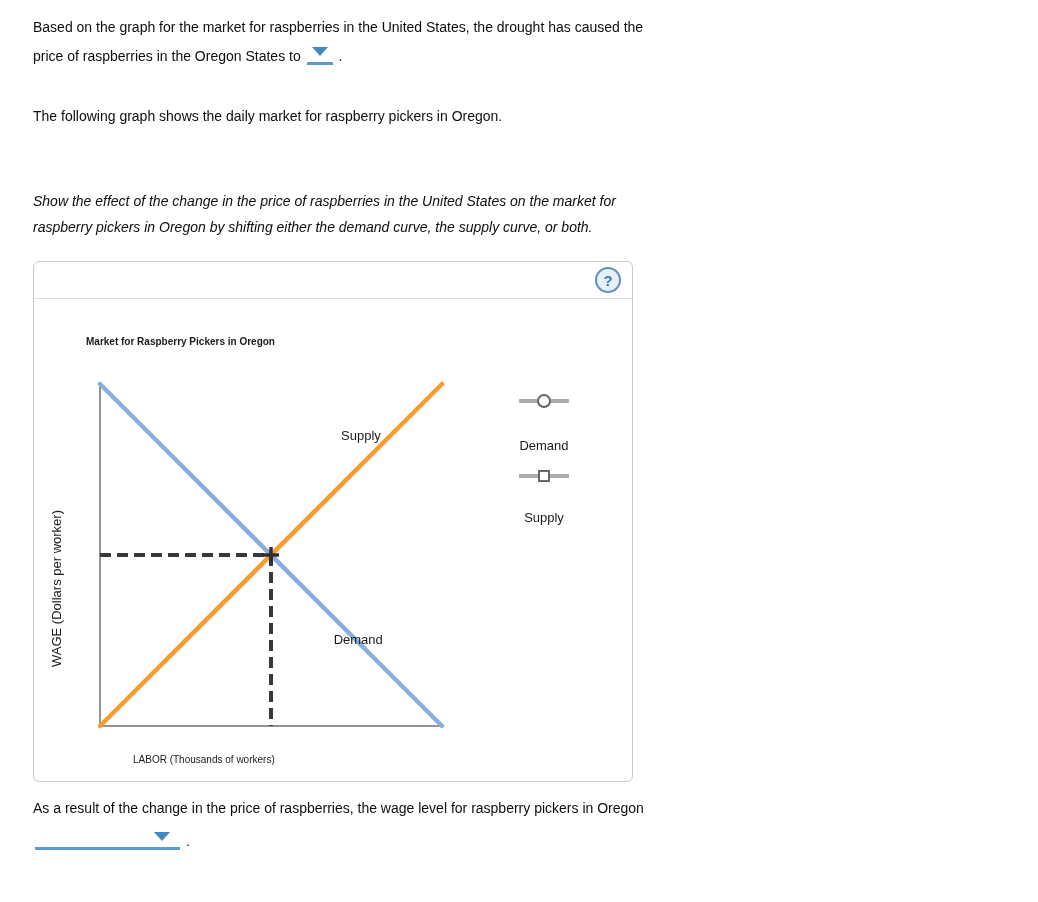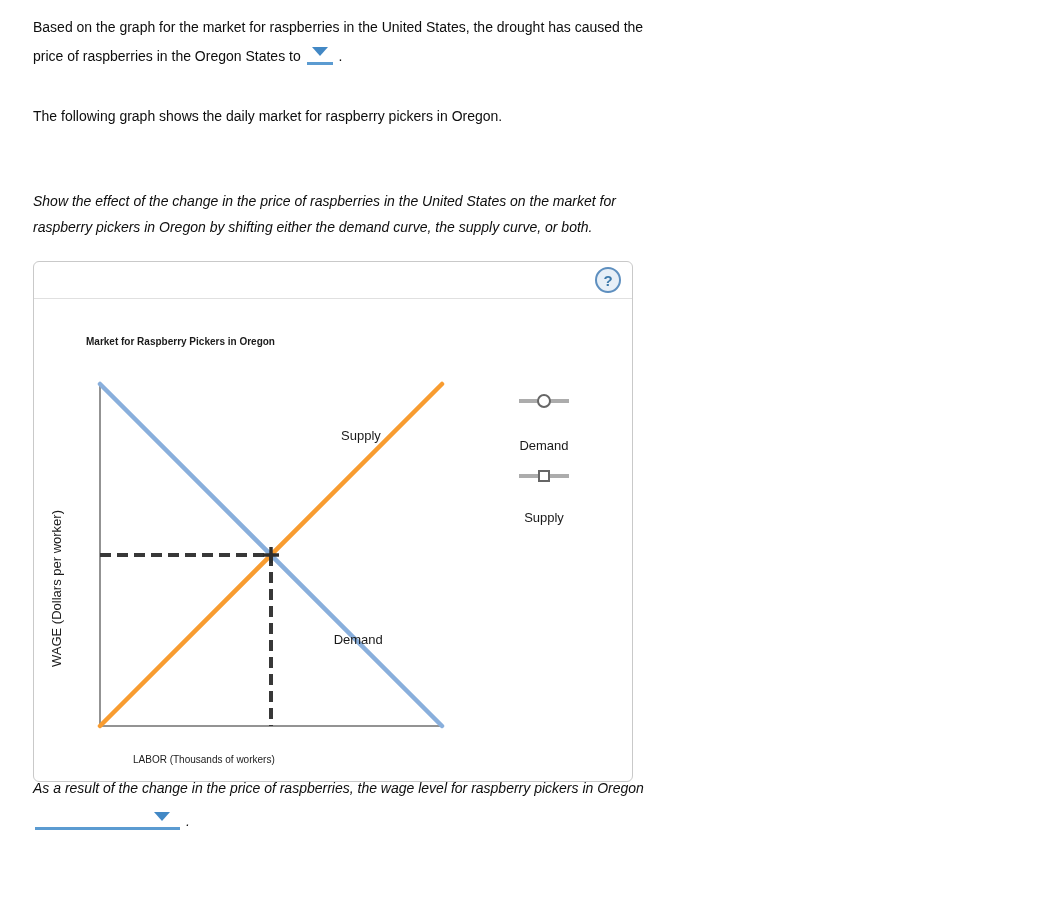--- a/index.html
+++ b/index.html
@@ -90,19 +90,19 @@
         <div class="tool-line">
           <div class="marker square"></div>
         </div>
       </div>
       <div class="legend-label" style="left:478px;top:211px;">Supply</div>
     <div class="curve-label" style="left: 324.21px; top: 340.132px;">Demand</div>
         <div class="curve-label" style="left: 326.946px; top: 136.3px;">Supply</div>
       </div>
   </div>
 
-  <div class="para" style="top:775px;font-style:italic;">
+  <div class="para" style="top:795px;">
     <span>As a result of the change in the price of raspberries, the wage level for raspberry pickers in Oregon</span><br>
     <span class="dd dd-wide" style="height:26px;"><span class="tri"></span></span>
     <span>.</span>
   </div>
 
 </div>
 
 </body></html>

